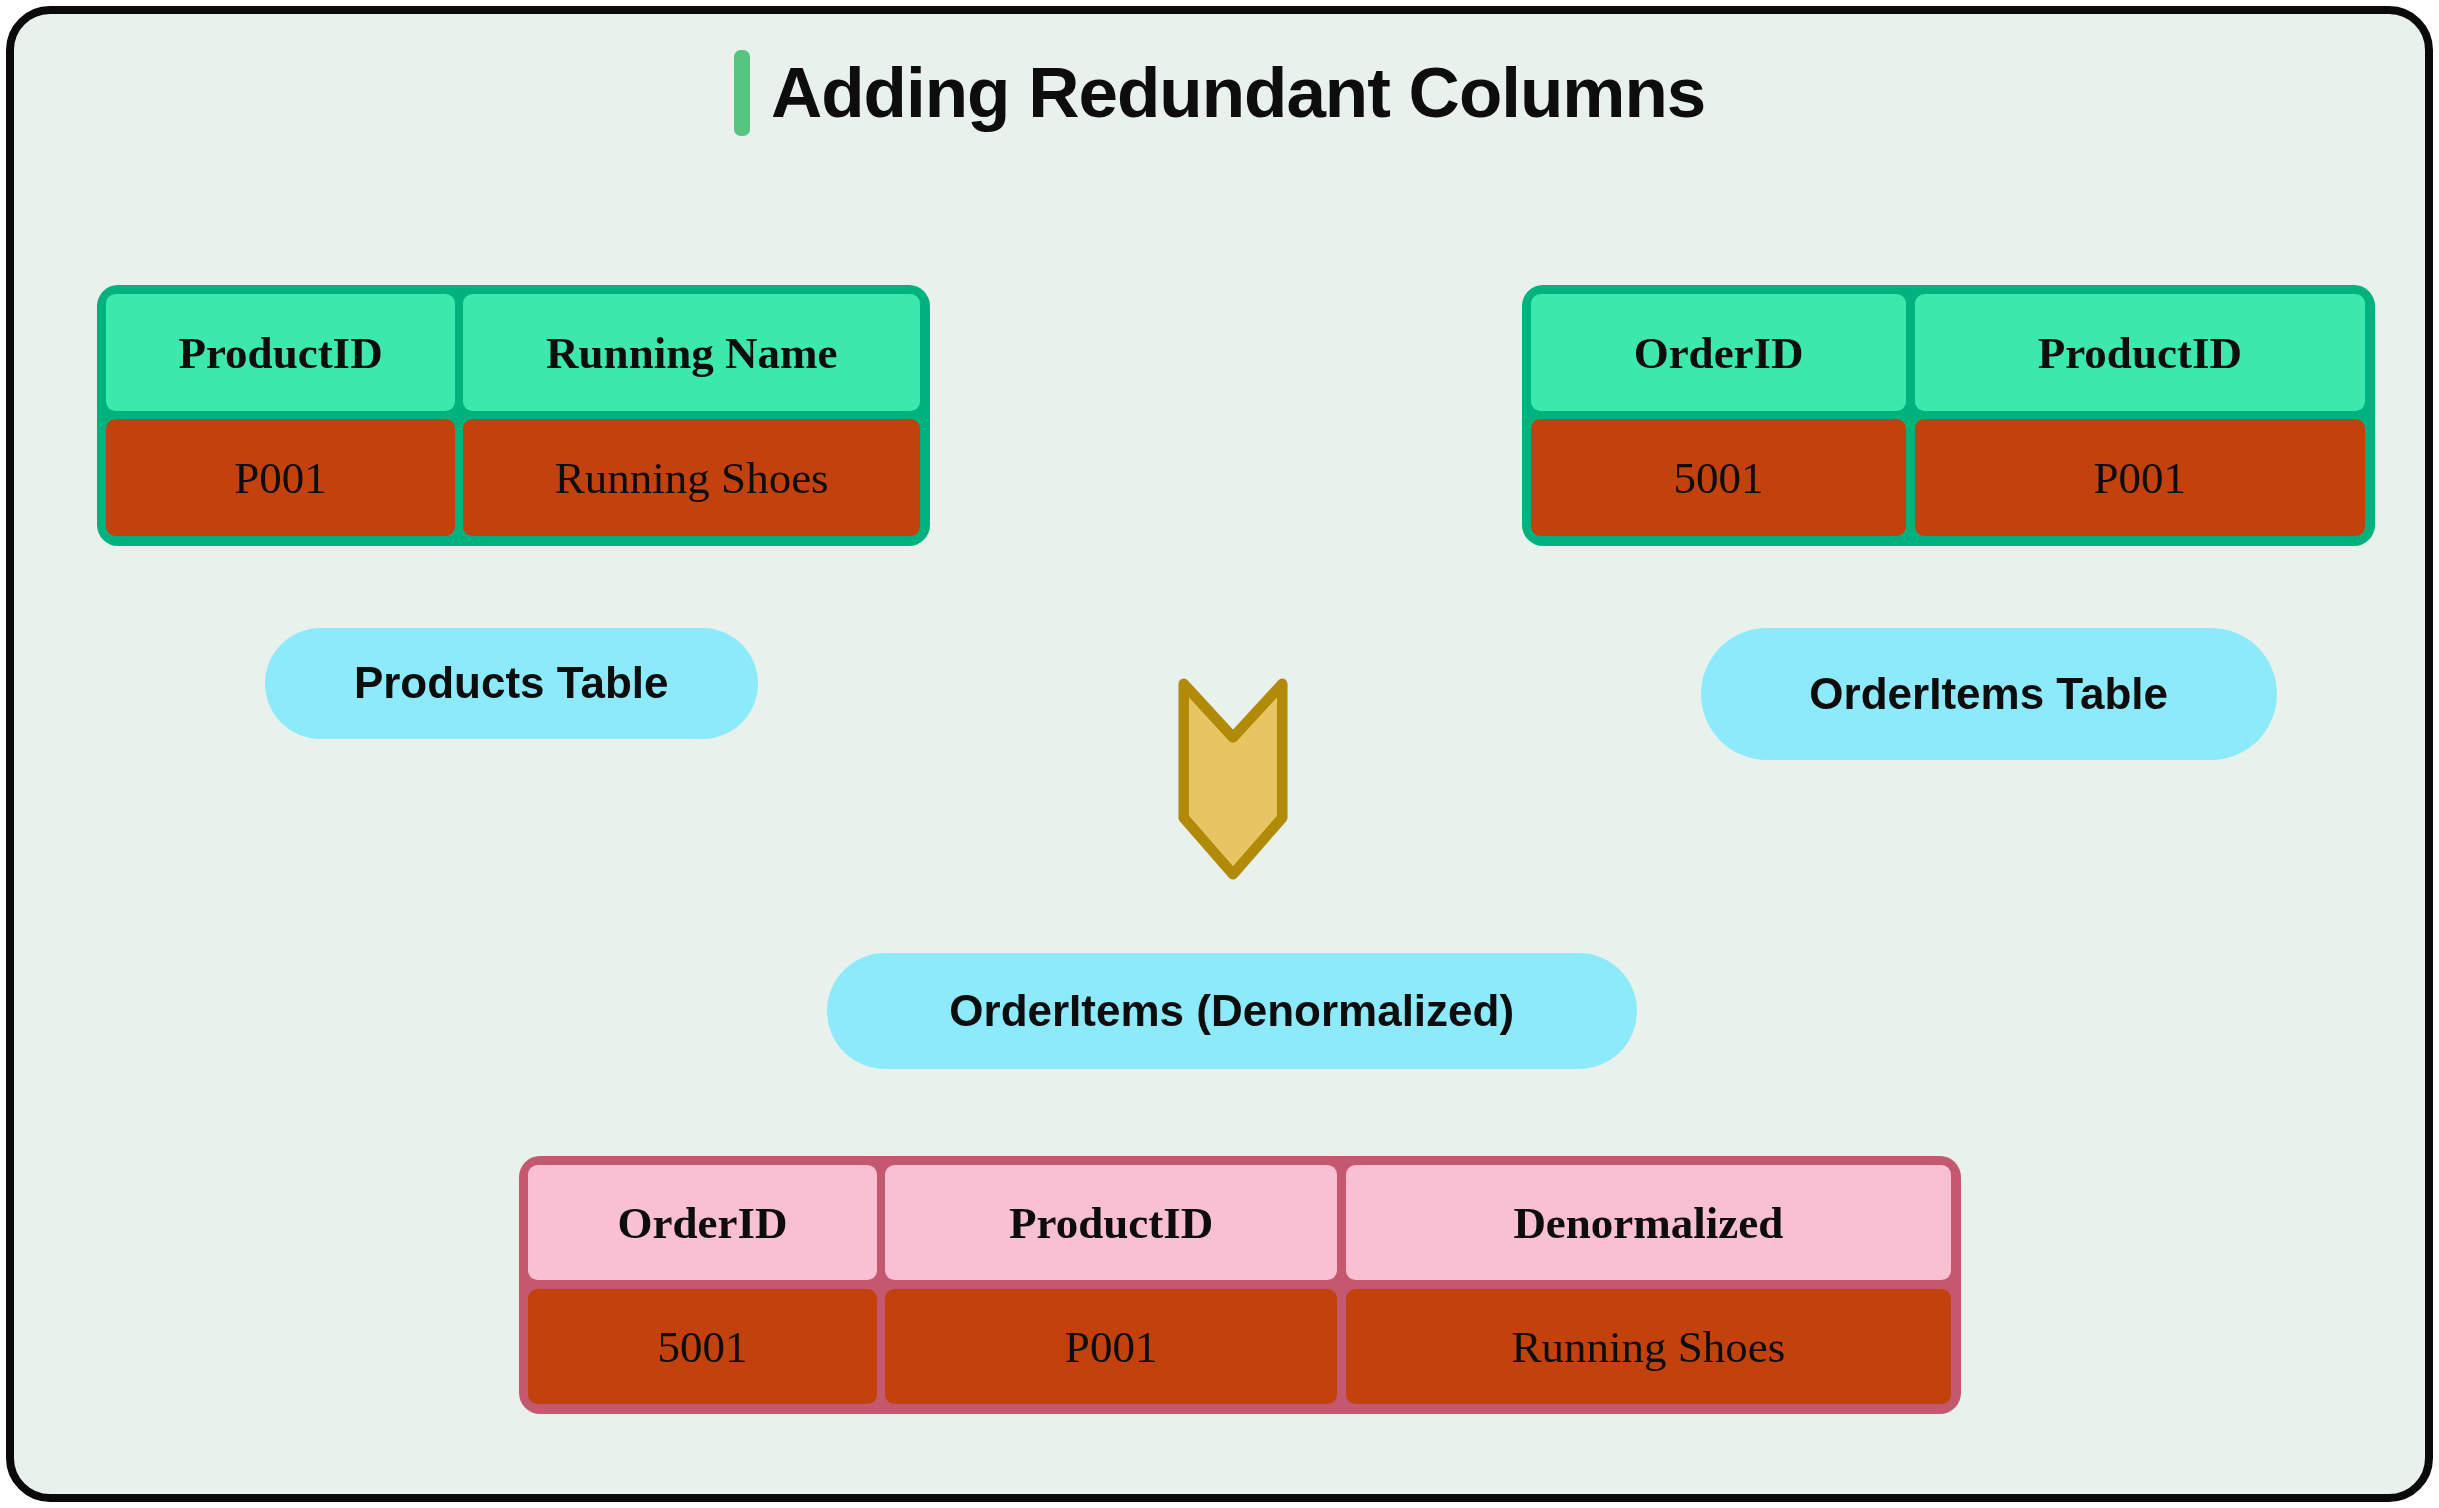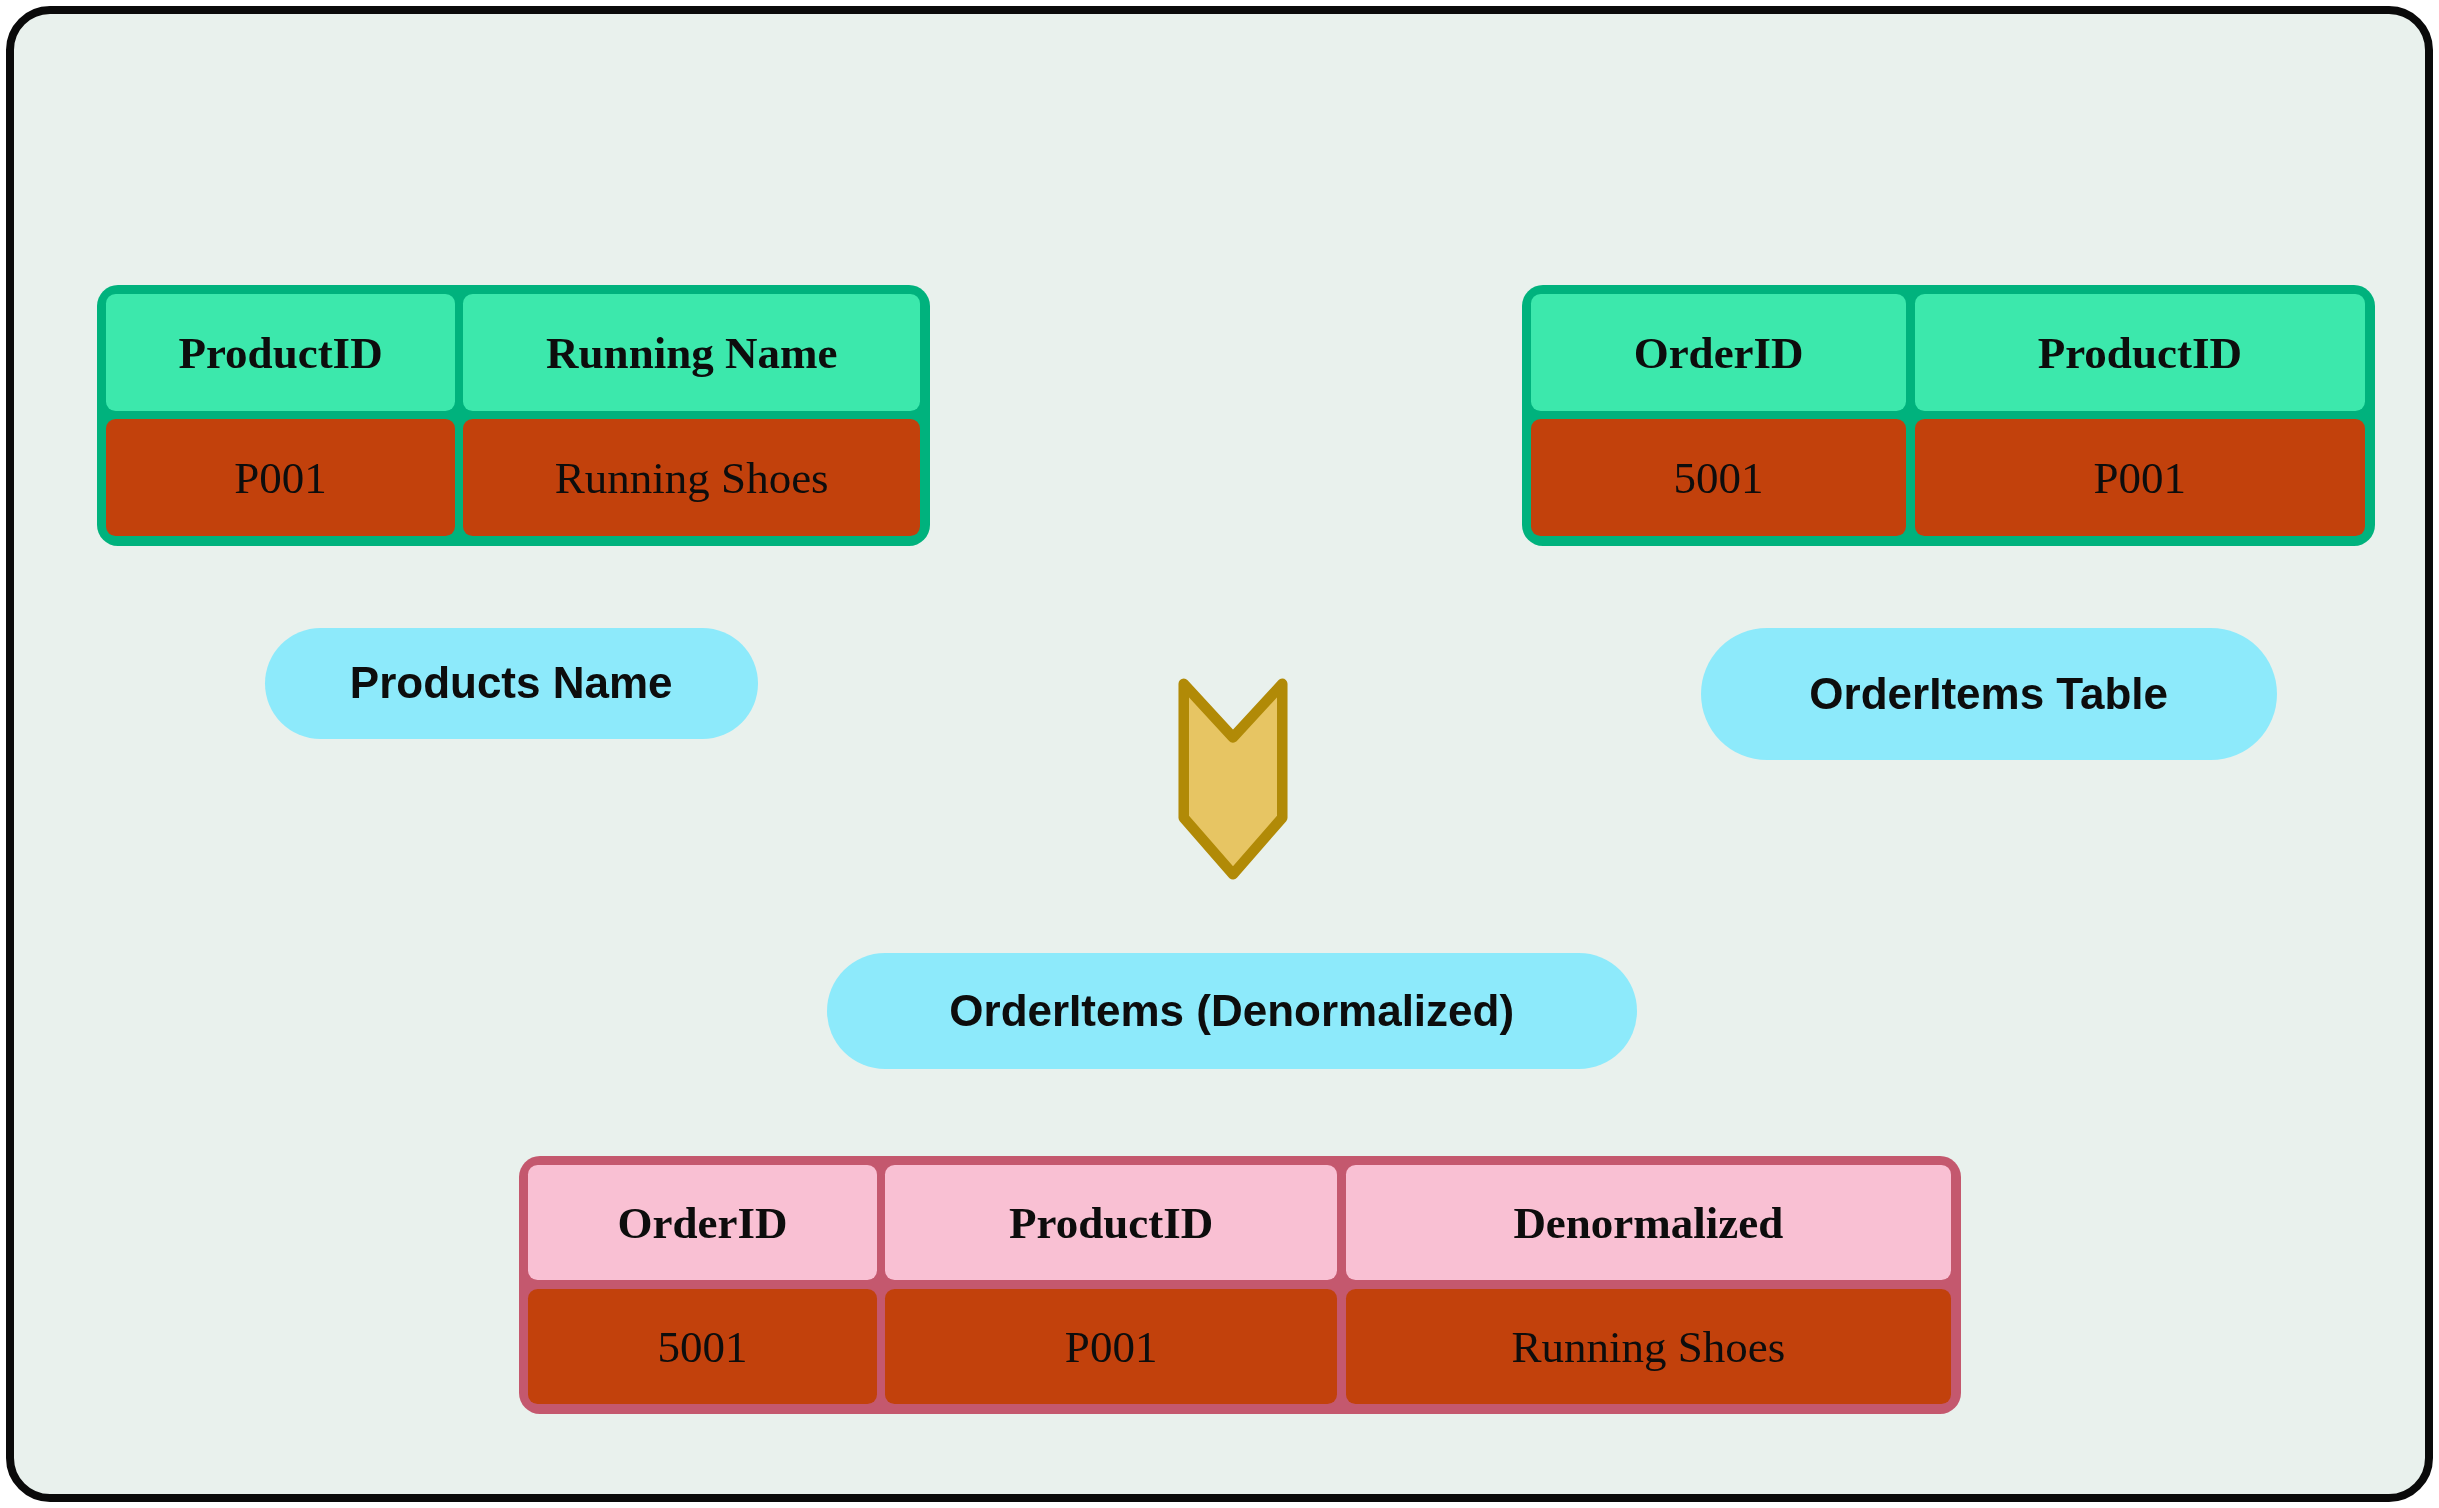--- a/index.html
+++ b/index.html
@@ -94,37 +94,41 @@
   
   .arrow-wrap { position: absolute; left: 1164px; top: 664px; width: 110px; height: 202px; }
   .arrow-wrap svg { display: block; width: 100%; height: 100%; }
 </style>
 </head>
 <body>
 
 <div class="page">
   <div class="frame">
 
+    <div class="title-row">
+      <span class="title-accent"></span>
+      <h1 class="title">Adding Redundant Columns</h1>
+    </div>
 
     <div class="tbl green" id="tbl-products">
       <div class="cell head">ProductID</div>
       <div class="cell head">Running Name</div>
       <div class="cell">P001</div>
       <div class="cell">Running Shoes</div>
     </div>
 
     <div class="tbl green" id="tbl-orderitems">
       <div class="cell head">OrderID</div>
       <div class="cell head">ProductID</div>
       <div class="cell">5001</div>
       <div class="cell">P001</div>
     </div>
 
     <div class="pill" id="pill-products">
-      <span>Products Name</span>
+      <span>Products Table</span>
     </div>
     <div class="pill" id="pill-orderitems">
       <span>OrderItems Table</span>
     </div>
 
     <div class="arrow-wrap">
       <svg viewBox="0 0 115 211" xmlns="http://www.w3.org/2000/svg" aria-hidden="true">
         <path d="M6 6 L57.5 62 L109 6 L109 146 L57.5 205 L6 146 Z" fill="var(--arrow-gold-fill, #e7c563)" stroke="var(--arrow-gold-stroke, #b18a07)" stroke-width="11" stroke-linejoin="round"></path>
       </svg>
     </div>

